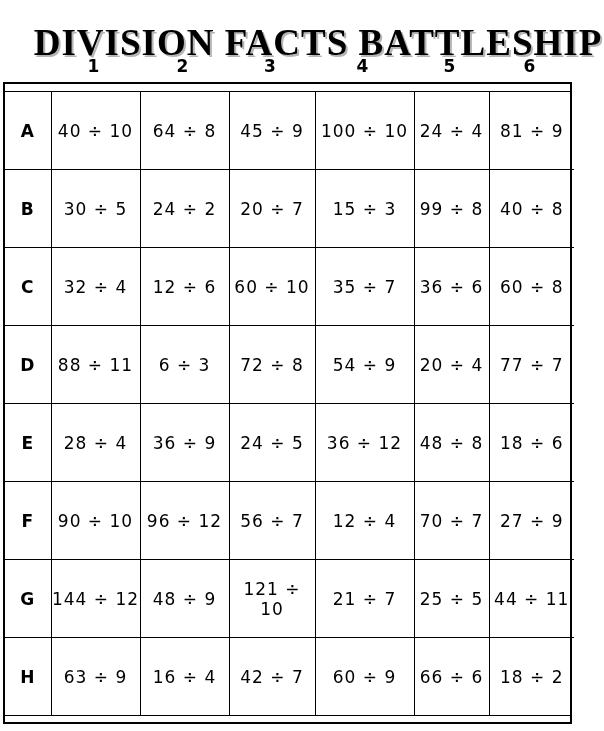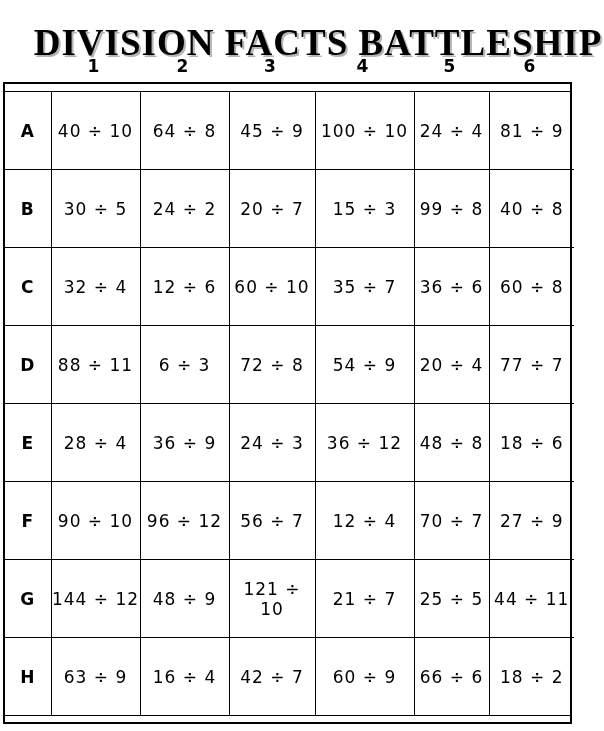--- a/index.html
+++ b/index.html
@@ -143,21 +143,21 @@
             <td>6 ÷ 3</td>
             <td>72 ÷ 8</td>
             <td>54 ÷ 9</td>
             <td>20 ÷ 4</td>
             <td>77 ÷ 7</td>
           </tr>
           <tr>
             <td class="row-label">E</td>
             <td>28 ÷ 4</td>
             <td>36 ÷ 9</td>
-            <td>24 ÷ 3</td>
+            <td>24 ÷ 5</td>
             <td>36 ÷ 12</td>
             <td>48 ÷ 8</td>
             <td>18 ÷ 6</td>
           </tr>
           <tr>
             <td class="row-label">F</td>
             <td>90 ÷ 10</td>
             <td>96 ÷ 12</td>
             <td>56 ÷ 7</td>
             <td>12 ÷ 4</td>

